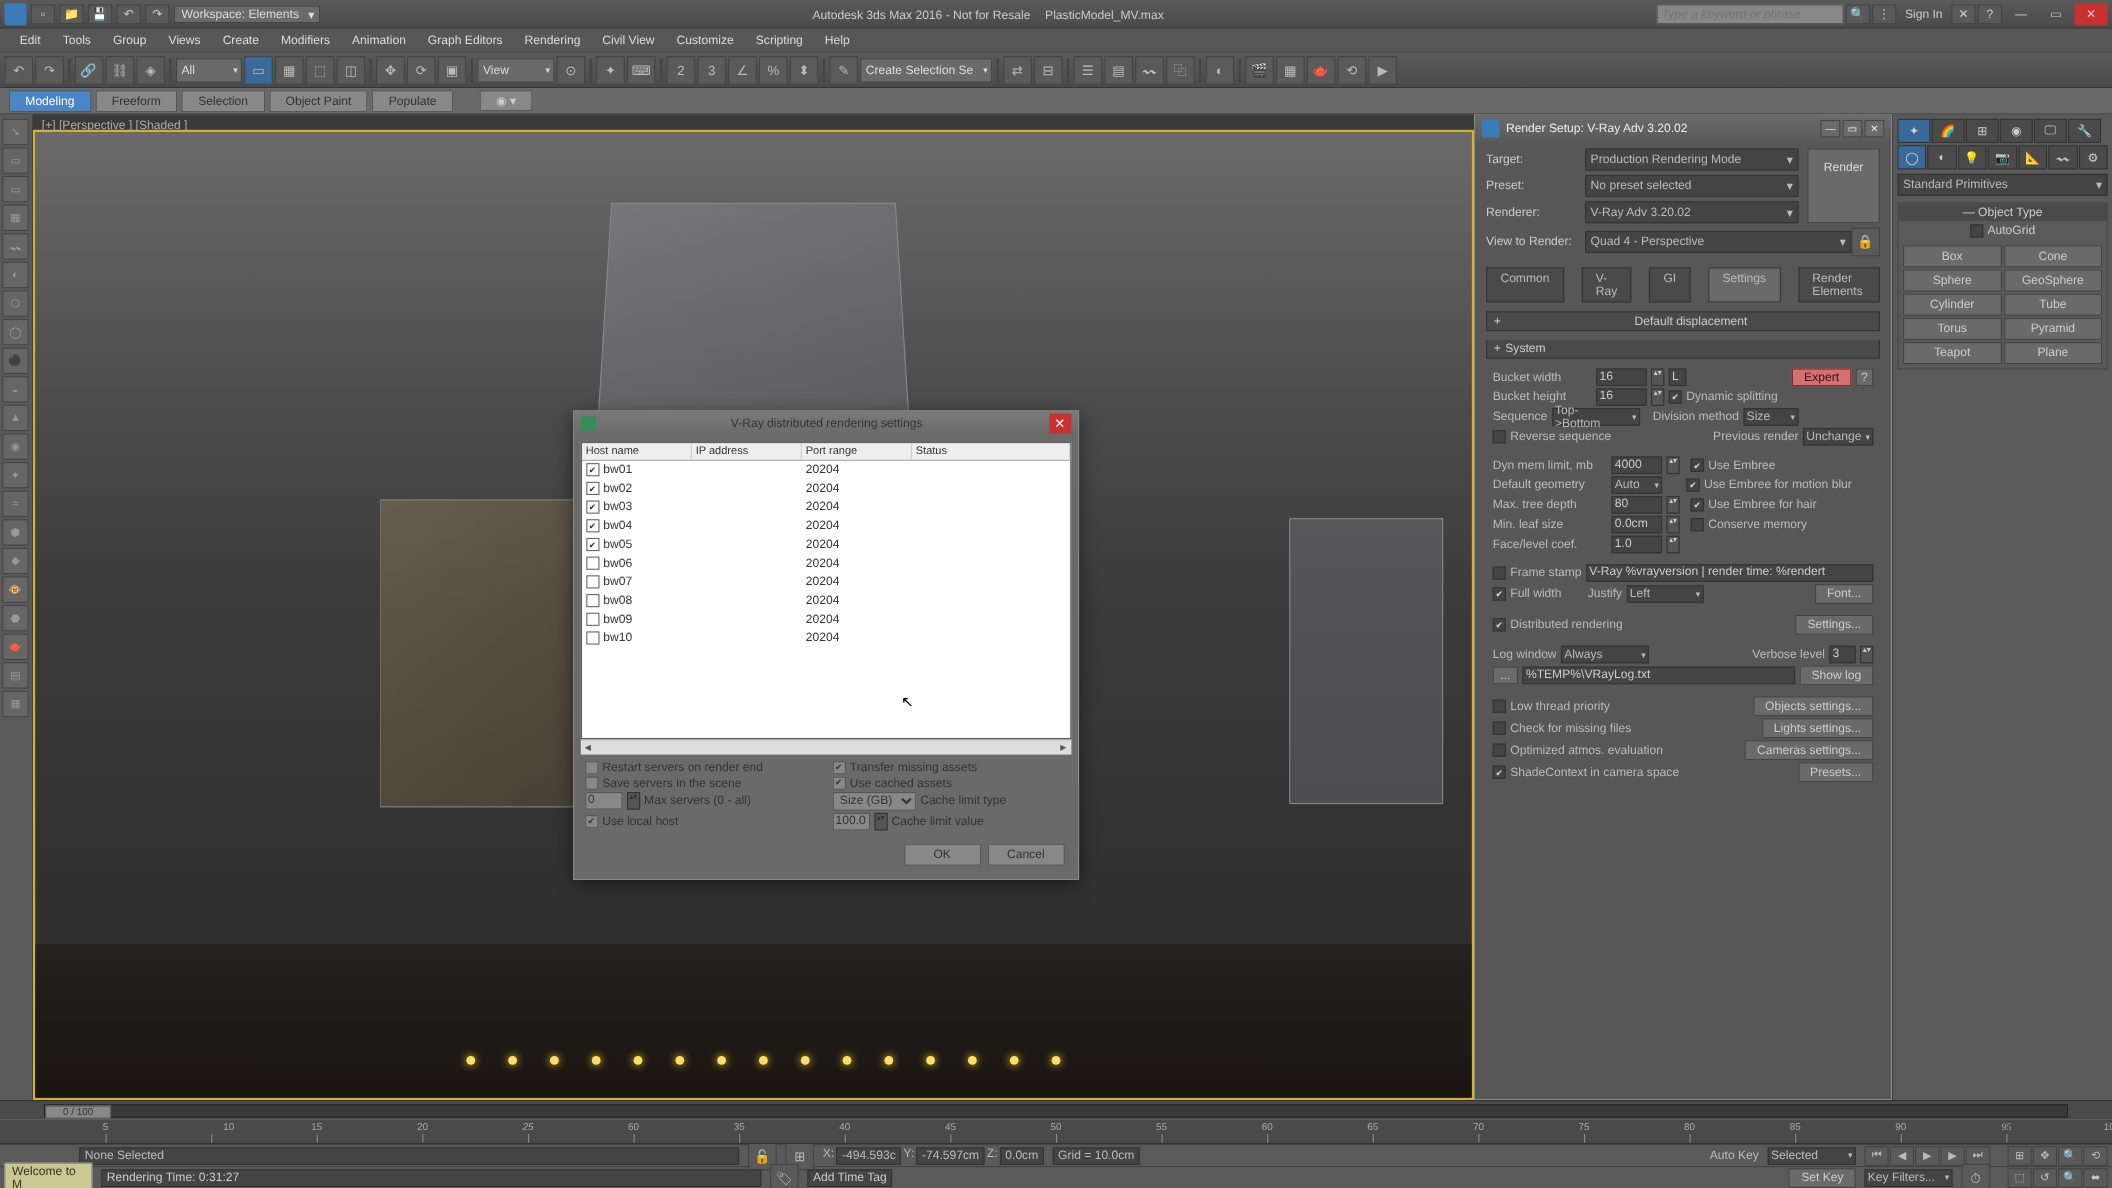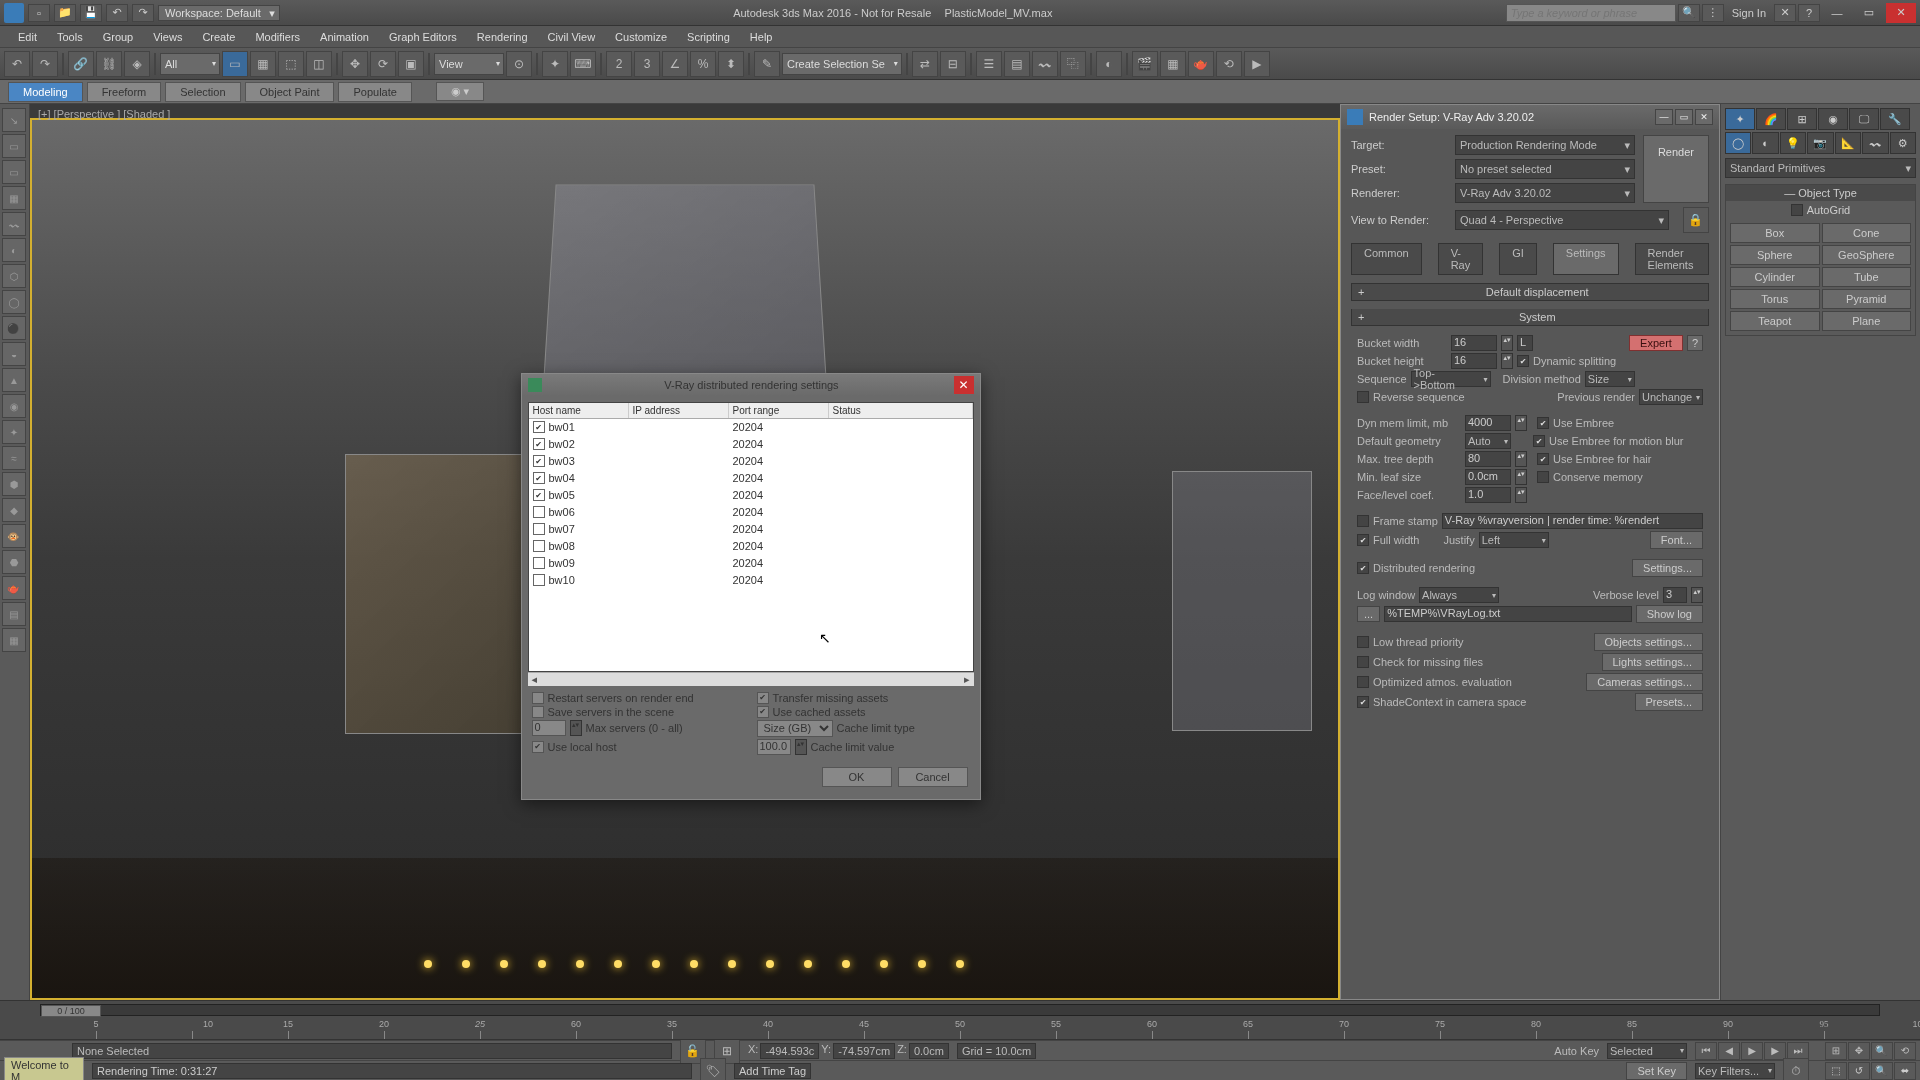--- a/index.html
+++ b/index.html
@@ -59,21 +59,21 @@
 .right-side { display: flex; }
 
 
 .render-dialog { width: 380px; background: #575757; border: 1px solid #888; display: flex; flex-direction: column; }
 .dlg-title { height: 24px; background: linear-gradient(#6a6a6a,#5a5a5a); display: flex; align-items: center; padding: 0 6px; color: #eee; }
 .dlg-title-icon { width: 16px; height: 16px; background: #3a7cb8; margin-right: 6px; }
 .dlg-title-text { flex: 1; }
 .dlg-ctrls { display: flex; gap: 2px; }
 .dlg-ctrl { width: 18px; height: 16px; background: #6a6a6a; border: 1px solid #444; display: flex; align-items: center; justify-content: center; font-size: 9px; }
 .dlg-body { padding: 6px 10px; display: flex; flex-direction: column; gap: 4px; overflow: auto; }
-.fld-row { display: flex; align-items: center; gap: 14px; }
+.fld-row { display: flex; align-items: center; gap: 0; }
 .fld-lbl { width: 90px; color: #ccc; }
 .fld-dd { flex: 1; height: 20px; background: #444; border: 1px solid #333; padding: 0 4px; color: #bbb; position: relative; display: flex; align-items: center; }
 .fld-dd::after { content: '▾'; position: absolute; right: 4px; }
 .btn-render { padding: 10px 14px; background: #6a6a6a; border: 1px solid #444; color: #ddd; }
 .tab-row { display: flex; gap: 16px; margin-top: 6px; }
 .rtab { padding: 3px 12px; background: #4a4a4a; border: 1px solid #333; color: #bbb; }
 .rtab.active { background: #6a6a6a; }
 .rollout-hdr { background: #4a4a4a; border: 1px solid #333; padding: 2px; text-align: center; color: #ccc; margin-top: 4px; display: flex; align-items: center; }
 .rollout-hdr::before { content: '+'; margin: 0 4px; }
 .param-row { display: flex; align-items: center; gap: 4px; padding: 1px 4px; }
@@ -151,21 +151,21 @@
 <body>
 
 <div class="titlebar">
   <div class="titlebar-left">
     <div class="titlebar-icon"></div>
     <div class="tb-btn">▫</div>
     <div class="tb-btn">📁</div>
     <div class="tb-btn">💾</div>
     <div class="tb-btn">↶</div>
     <div class="tb-btn">↷</div>
-    <div class="workspace-dd">Workspace: Default</div>
+    <div class="workspace-dd">Workspace: Elements</div>
   </div>
   <div class="titlebar-center">
     <span>Autodesk 3ds Max 2016 - Not for Resale</span>&nbsp;&nbsp;&nbsp;&nbsp;<span>PlasticModel_MV.max</span>
   </div>
   <div class="titlebar-right">
     <input class="search-box" placeholder="Type a keyword or phrase" style="">
     <div class="tb-btn">🔍</div>
     <div class="tb-btn">⋮</div>
     <span style="padding:0 6px">Sign In</span>
     <div class="tb-btn">✕</div>
@@ -479,21 +479,21 @@
             <div class="rtab">V-Ray</div>
             <div class="rtab">GI</div>
             <div class="rtab active">Settings</div>
             <div class="rtab">Render Elements</div>
           </div>
 
         <div class="rollout-hdr">
             <span style="flex:1;text-align:center">Default displacement</span>
           </div>
         <div class="rollout-hdr" style="border-top:none">
-            <span style="flex:1;text-align:center">System</span>
+            <span style="flex:1;text-align:left">System</span>
           </div>
 
         <div style="padding:4px 2px">
           <div class="param-row">
             <span class="param-lbl" style="width:90px">Bucket width</span>
             <span class="param-input">16</span>
               <span class="param-spinner">▴▾</span>
             <span class="param-input" style="width:16px">L</span>
             <span style="flex:1"></span>
             <span class="btn-expert">Expert</span>

